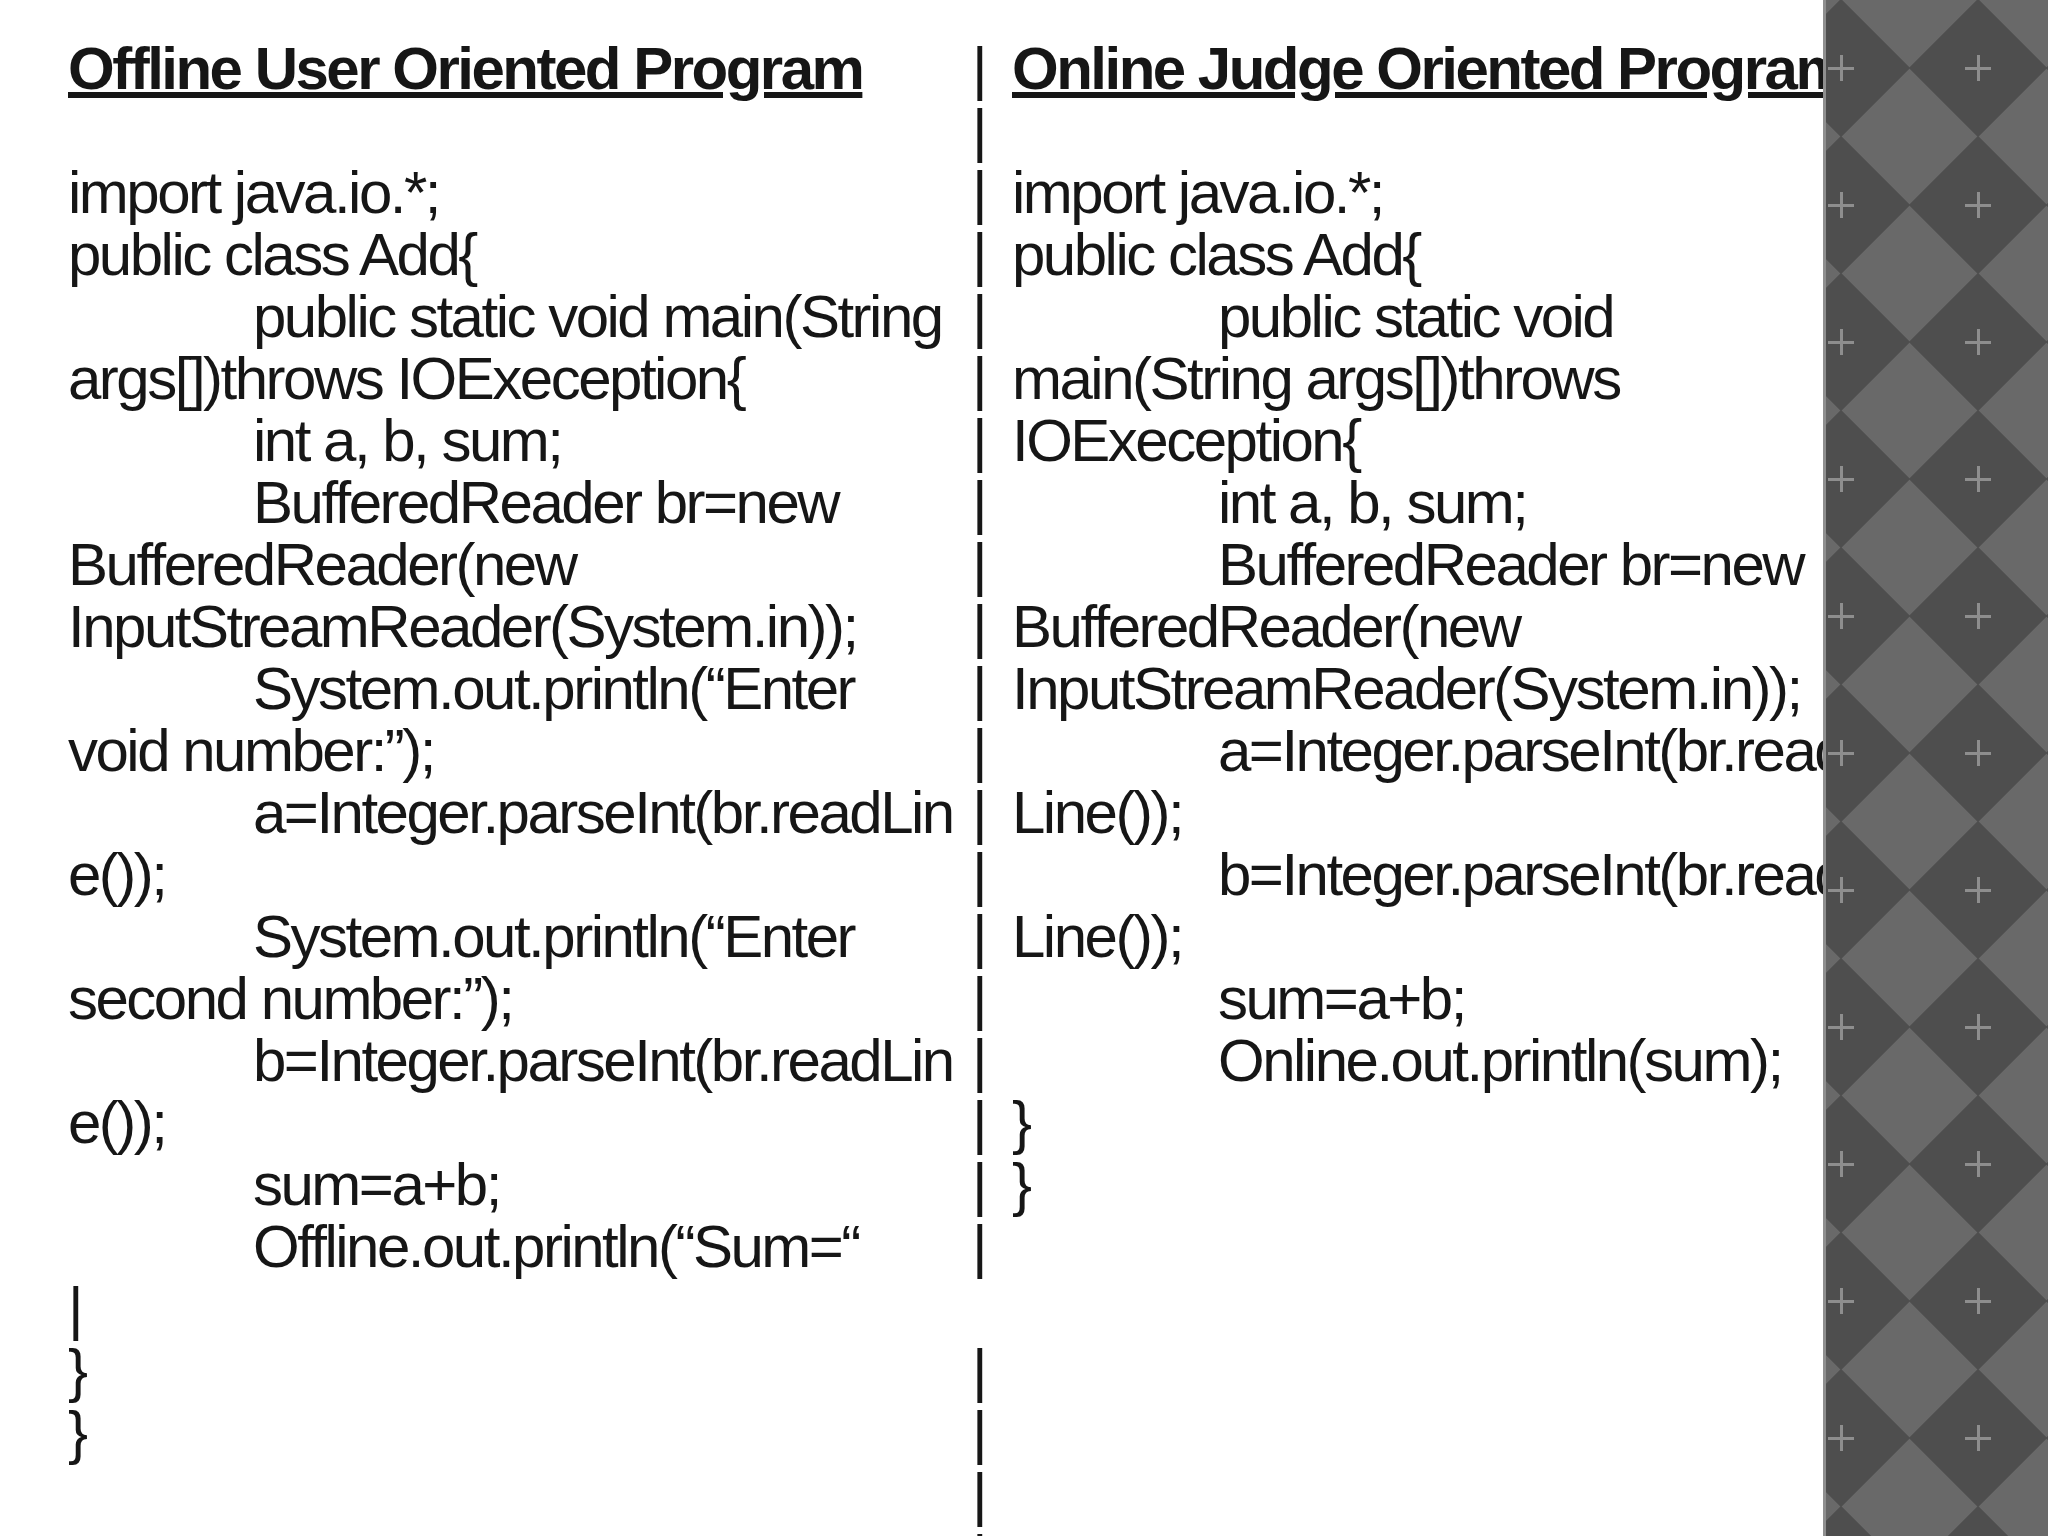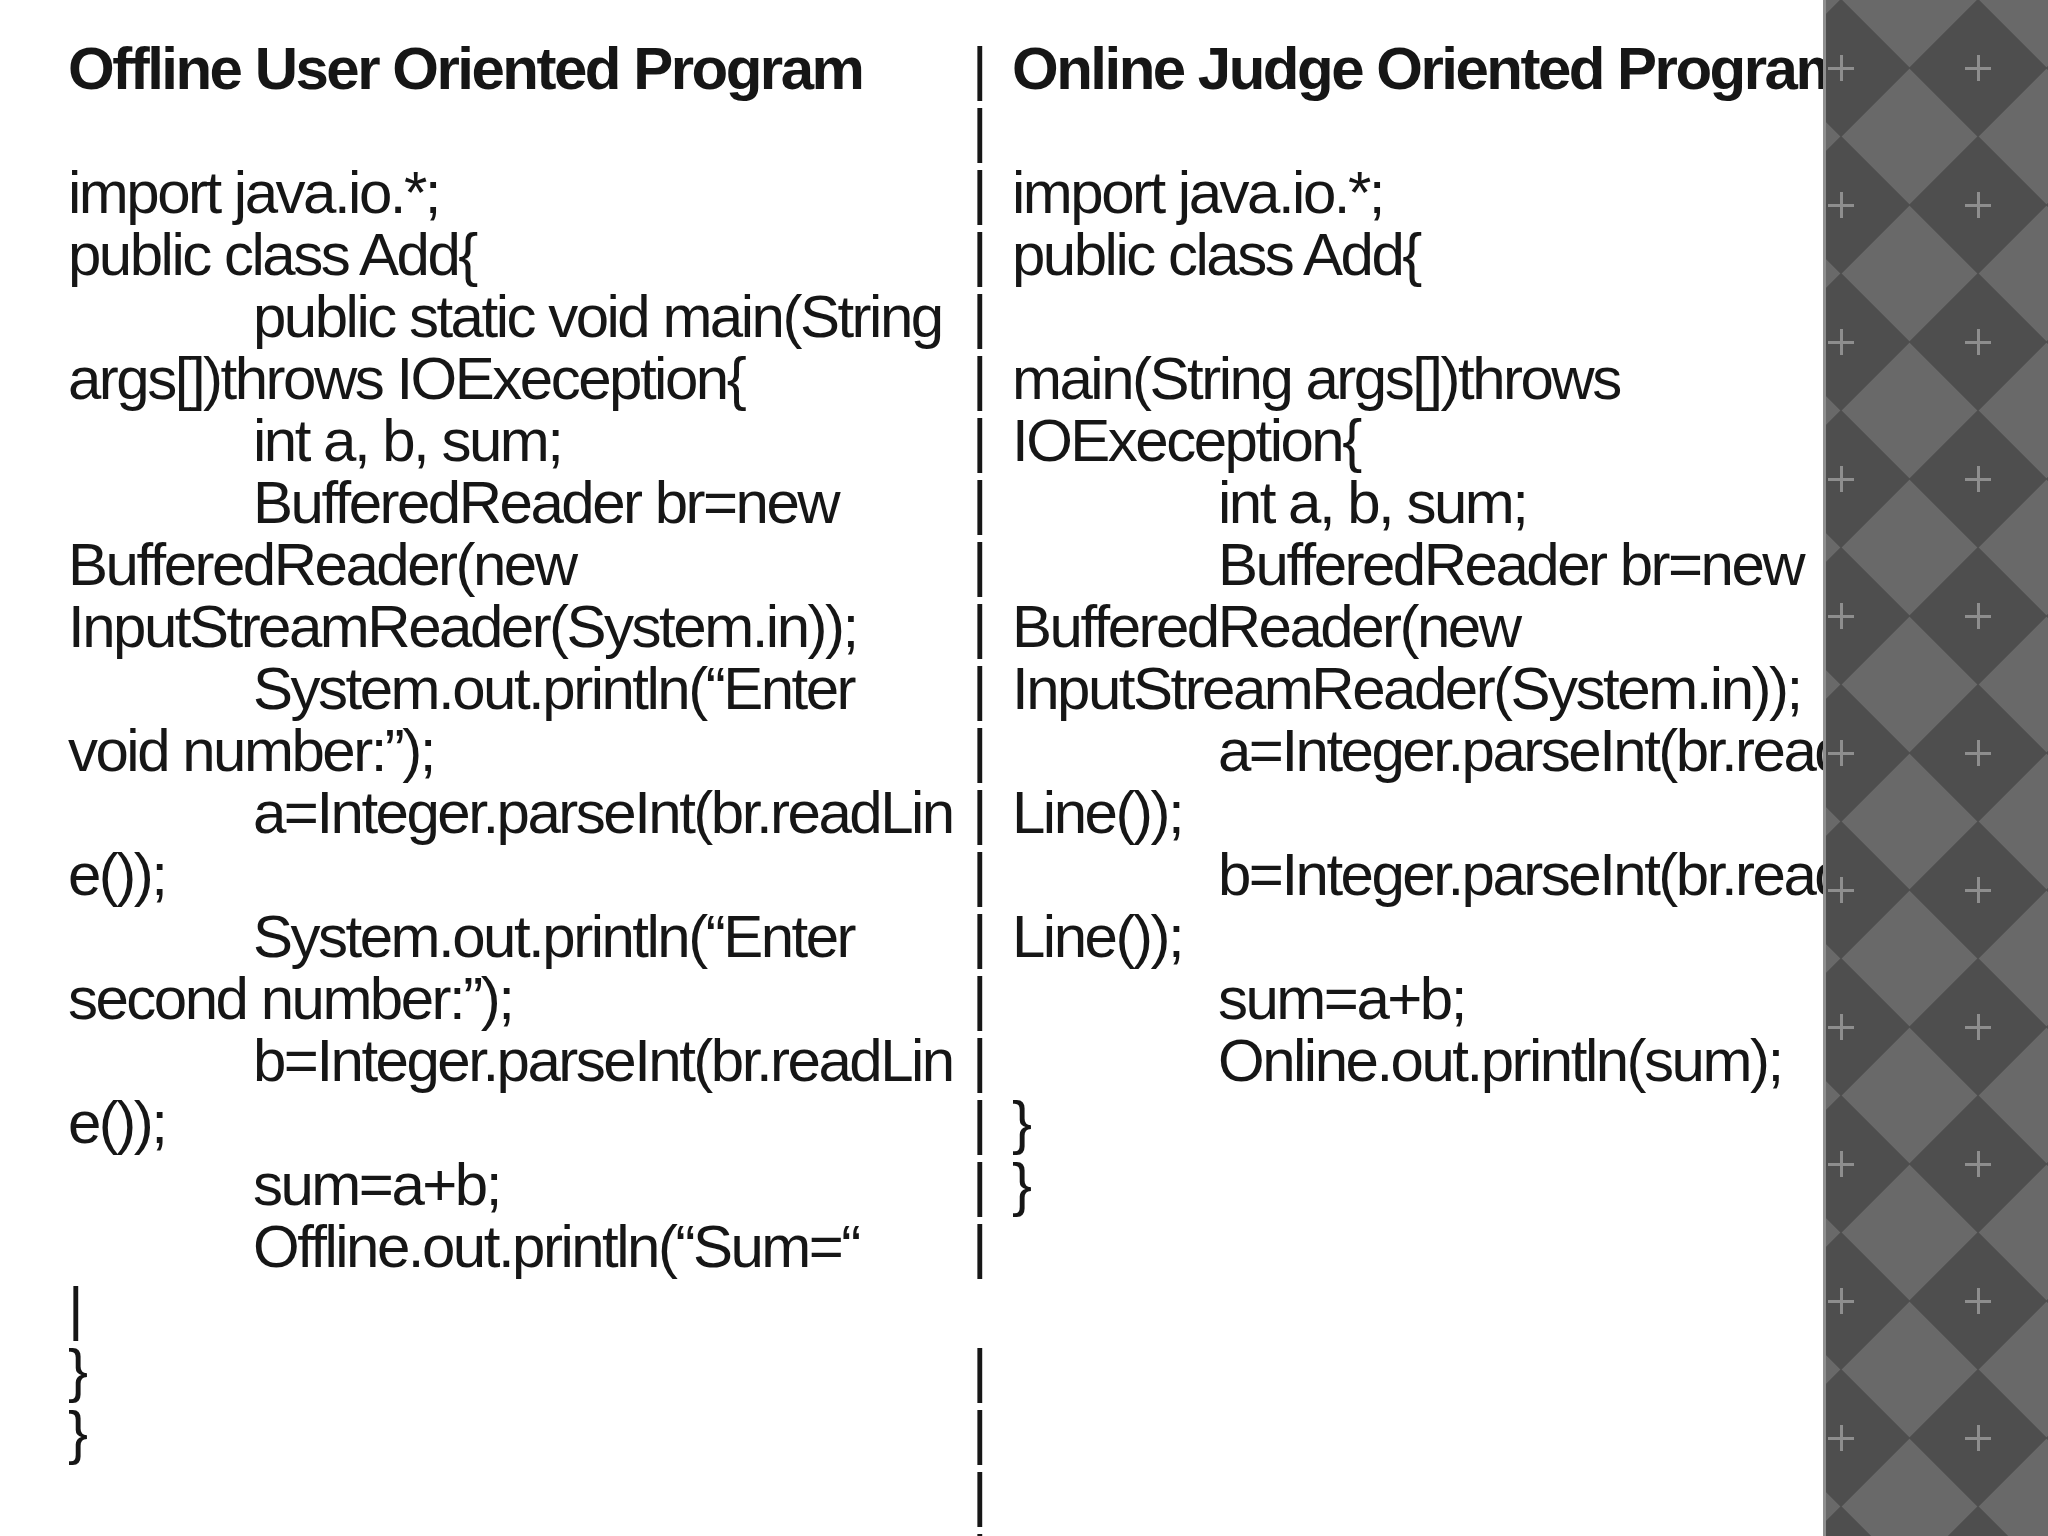--- a/index.html
+++ b/index.html
@@ -20,21 +20,21 @@
     z-index: 1;
   }
   .row {
     display: flex;
     height: 62px;
     line-height: 62px;
     font-size: 60px;
     letter-spacing: -2.5px;
     white-space: pre;
   }
-  .row.bold { font-weight: bold; }
+  .row.bold { font-weight: bold; text-decoration: underline; }
   .cell-left {
     flex: 0 0 904px;
     width: 904px;
     tab-size: 185px;
     -moz-tab-size: 185px;
     overflow: visible;
   }
   .cell-pipe {
     flex: 0 0 40px;
     width: 40px;
@@ -77,21 +77,21 @@
 </style>
 </head>
 <body>
 
 <div class="page">
   <div class="code-rows">
       <div class="row bold"><div class="cell-left">Offline User Oriented Program</div><div class="cell-pipe">|</div><div class="cell-right">Online Judge Oriented Program</div></div>
       <div class="row"><div class="cell-left"></div><div class="cell-pipe">|</div><div class="cell-right"></div></div>
       <div class="row"><div class="cell-left">import java.io.*;</div><div class="cell-pipe">|</div><div class="cell-right">import java.io.*;</div></div>
       <div class="row"><div class="cell-left">public class Add{</div><div class="cell-pipe">|</div><div class="cell-right">public class Add{</div></div>
-      <div class="row"><div class="cell-left">	public static void main(String</div><div class="cell-pipe">|</div></div>
+      <div class="row"><div class="cell-left">	public static void main(String</div><div class="cell-pipe">|</div><div class="cell-right">	public static void</div></div>
       <div class="row"><div class="cell-left">args[])throws IOExeception{</div><div class="cell-pipe">|</div><div class="cell-right">main(String args[])throws</div></div>
       <div class="row"><div class="cell-left">	int a, b, sum;</div><div class="cell-pipe">|</div><div class="cell-right">IOExeception{</div></div>
       <div class="row"><div class="cell-left">	BufferedReader br=new</div><div class="cell-pipe">|</div><div class="cell-right">	int a, b, sum;</div></div>
       <div class="row"><div class="cell-left">BufferedReader(new</div><div class="cell-pipe">|</div><div class="cell-right">	BufferedReader br=new</div></div>
       <div class="row"><div class="cell-left">InputStreamReader(System.in));</div><div class="cell-pipe">|</div><div class="cell-right">BufferedReader(new</div></div>
       <div class="row"><div class="cell-left">	System.out.println(“Enter</div><div class="cell-pipe">|</div><div class="cell-right">InputStreamReader(System.in));</div></div>
       <div class="row"><div class="cell-left">void number:”);</div><div class="cell-pipe">|</div><div class="cell-right">	a=Integer.parseInt(br.read</div></div>
       <div class="row"><div class="cell-left">	a=Integer.parseInt(br.readLin</div><div class="cell-pipe">|</div><div class="cell-right">Line());</div></div>
       <div class="row"><div class="cell-left">e());</div><div class="cell-pipe">|</div><div class="cell-right">	b=Integer.parseInt(br.read</div></div>
       <div class="row"><div class="cell-left">	System.out.println(“Enter</div><div class="cell-pipe">|</div><div class="cell-right">Line());</div></div>

